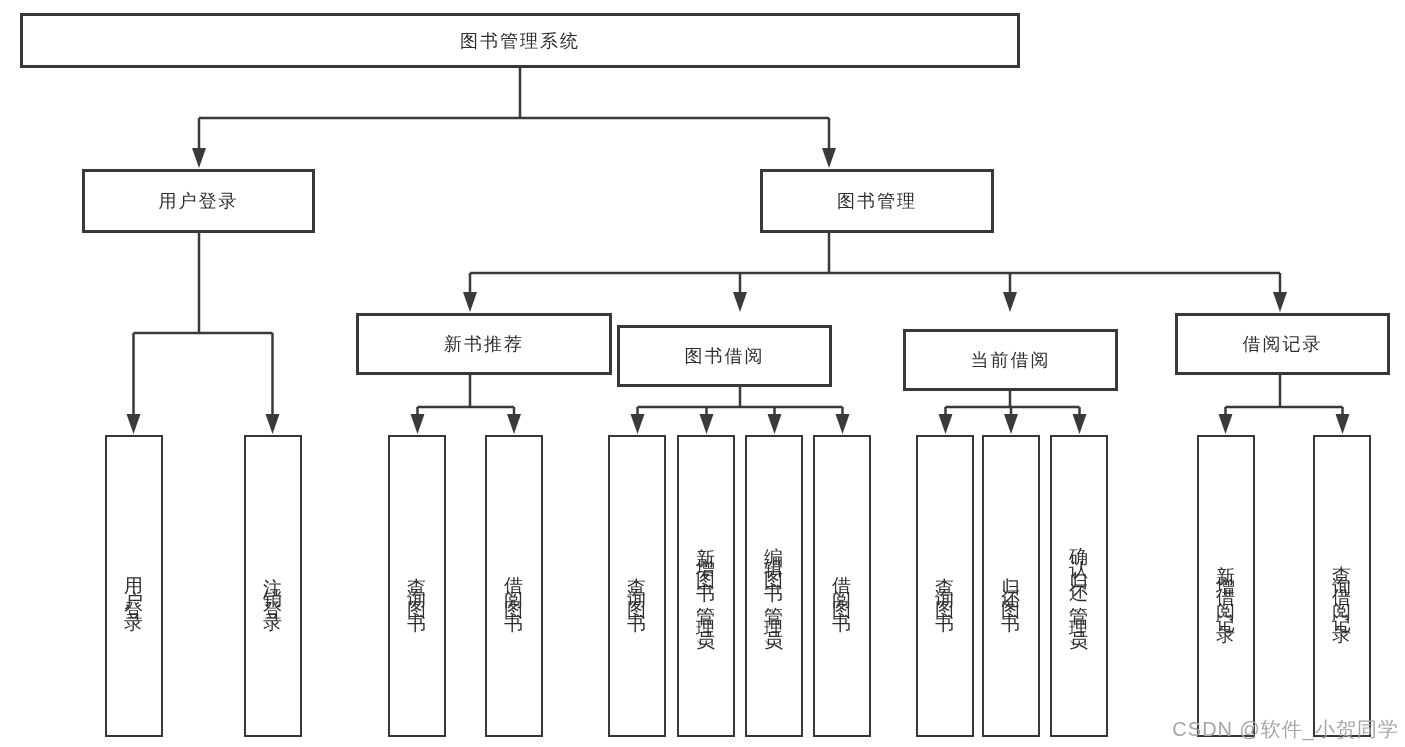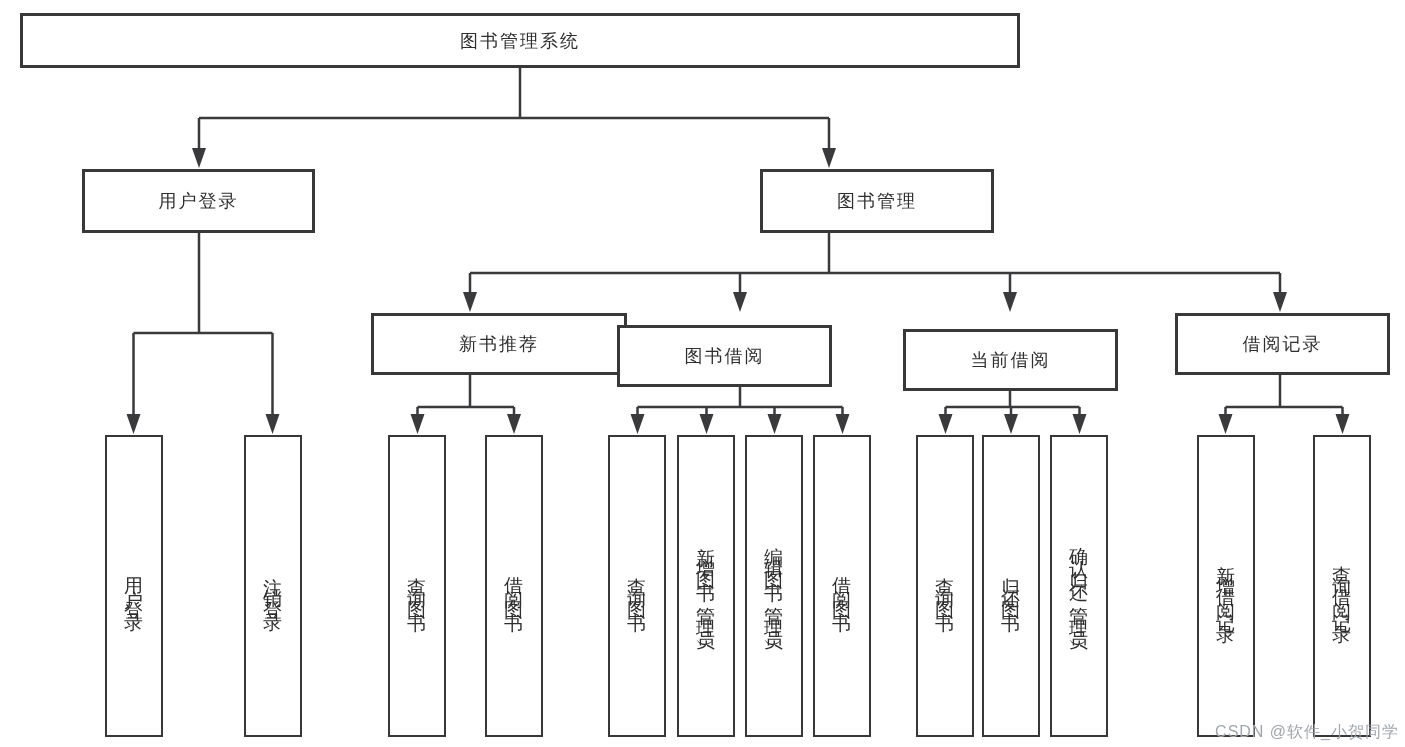--- a/index.html
+++ b/index.html
@@ -38,21 +38,21 @@
     writing-mode:vertical-rl;
     text-orientation:mixed;
     font-size:19px;
     letter-spacing:12px;
     line-height:1;
     white-space:nowrap;
   }
   .watermark{
     position:absolute;
     right:6px;bottom:4px;
-    font-size:16px;
+    font-size:20px;
     color:#a1a6ac;
     letter-spacing:1px;
   }
 </style>
 </head>
 <body>
 
 <div class="canvas">
 
   <svg class="edges" viewBox="0 0 1405 747">
@@ -102,21 +102,21 @@
     <span>图书管理系统</span>
   </div>
 
   <div class="hbox lvl2" style="left:82px;width:233px;">
     <span>用户登录</span>
   </div>
   <div class="hbox lvl2" style="left:712px;width:234px;margin-left:48px;">
     <span>图书管理</span>
   </div>
 
-  <div class="hbox lvl3" style="left:371px;width:256px;">
+  <div class="hbox lvl3" style="left:356px;width:256px;">
     <span>新书推荐</span>
   </div>
   <div class="hbox lvl3" style="left:617px;width:215px;margin-top:12px;">
     <span>图书借阅</span>
   </div>
   <div class="hbox lvl3" style="left:903px;width:215px;margin-top:16px;">
     <span>当前借阅</span>
   </div>
   <div class="hbox lvl3" style="left:1175px;width:215px;">
     <span>借阅记录</span>

